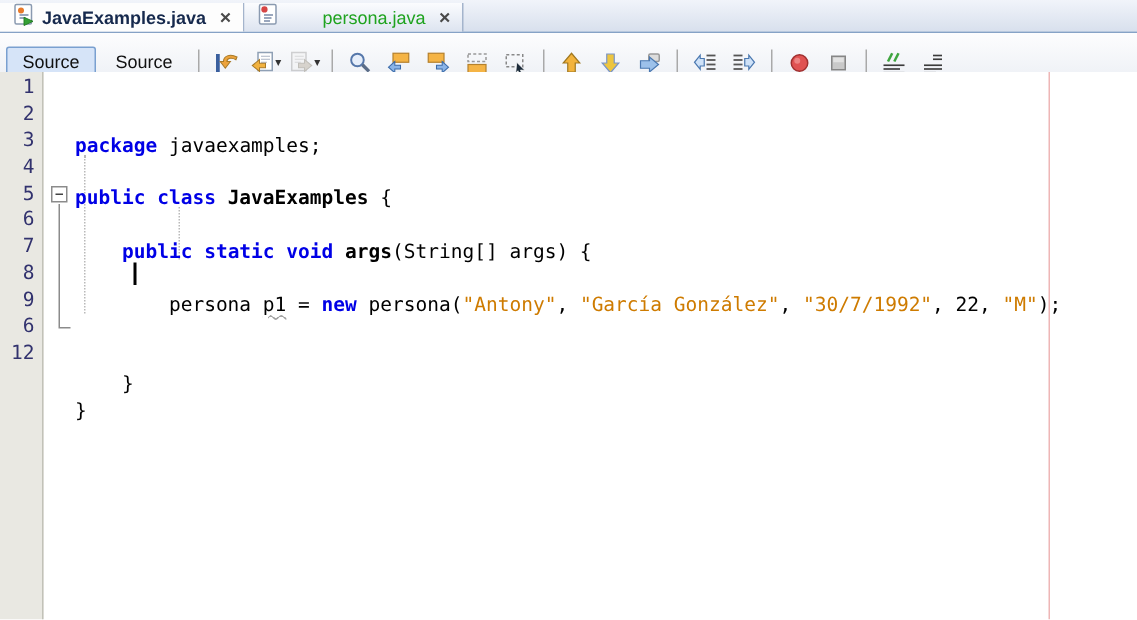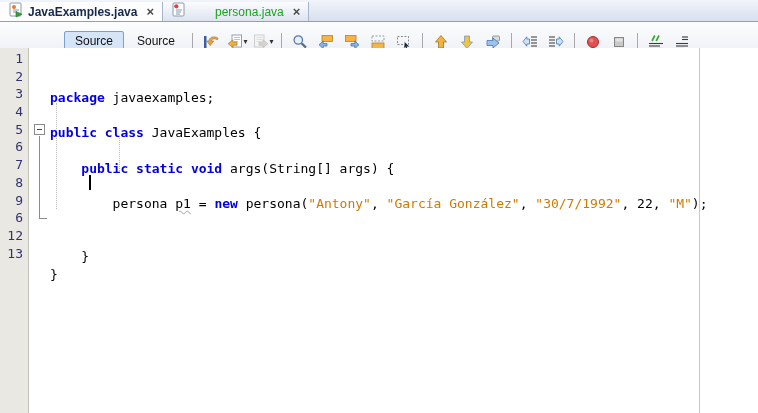--- a/index.html
+++ b/index.html
@@ -27,21 +27,20 @@
   .tab .tab-label.modified { color:#1fa31f;margin-left:24px; }
   .tab .close { font-size:13px; line-height:1; color:#4a4a4a; margin-left:4px; font-weight:bold; }
   .tabbar-filler { flex:1; }
 
   
   .toolbar {
     position:absolute; left:0; top:22px; right:0; height:40px;
     display:flex; align-items:center; padding:0 3px;
     background:linear-gradient(#fdfdfe,#e9edf3);
     border-bottom:1px solid #b4c7dc;
-    justify-content:center;
   }
   .tbtn {
     font-family:"Liberation Sans",sans-serif; font-size:12px; color:#111;
     padding:2px 10px 3px; margin:0 1px; background:transparent;
     border:1px solid transparent; border-radius:2px;
   }
   .tbtn.selected { background:#d6e4f8; border-color:#7aa0d0; }
   .vsep { width:1px; height:18px; background:#a9a9a9; margin:0 5px; flex:none; }
   .ibtn {
     height:23px; min-width:24px; display:flex; align-items:center; justify-content:center;
@@ -62,21 +61,21 @@
   .guide { position:absolute; width:0; border-left:1px dotted #b9b9b9; z-index:1; }
   #guide-a { left:56px; top:55px; height:106px; }
   #guide-b { left:119px; top:90px; height:35px; }
   #rows { position:absolute; left:0; top:2px; right:0; z-index:2; }
   .crow { display:flex; height:17.7px; line-height:17.7px; }
   .ln { flex:0 0 30px; padding-right:7px; text-align:right; color:#32326e; }
   .codetext { flex:1; white-space:pre; color:#000; padding-left:20px;margin-top:39px; }
   .crow.current .codetext { background:#e7eef9; }
   .kw  { color:#0000e6; font-weight:bold; }
   .str { color:#ce7b00; }
-  .bold{ font-weight:normal; }
+  .bold{ font-weight:bold; }
   .warn{ text-decoration:underline wavy #9f9f9f 1px; text-underline-offset:2px; }
 
   .fold-box {
     position:absolute; left:34px; top:76px; width:11px; height:11px;
     background:#fff; border:1px solid #8b8b8b; z-index:3;
   }
   .fold-box::after {
     content:""; position:absolute; left:2px; right:2px; top:4px; height:1px; background:#444;
   }
   .fold-line { position:absolute; left:39px; top:88px; width:1px; height:82px; background:#8b8b8b; z-index:3; }
@@ -333,24 +332,20 @@
         <span class="ln">9</span>
         <span class="codetext"></span>
       </div>
       <div class="crow">
         <span class="ln">6</span>
         <span class="codetext"><span class="pl">    }</span></span>
       </div>
       <div class="crow">
         <span class="ln">12</span>
         <span class="codetext"><span class="pl">}</span></span>
-      </div>
-      <div class="crow">
-        <span class="ln">13</span>
-        <span class="codetext"></span>
       </div>
     </div>
   <div class="fold-box"></div>
   <div class="fold-line"></div>
   <div class="fold-tick"></div>
   <div class="margin-line"></div>
   <div class="caret"></div>
 </div>
 
 </body></html>

